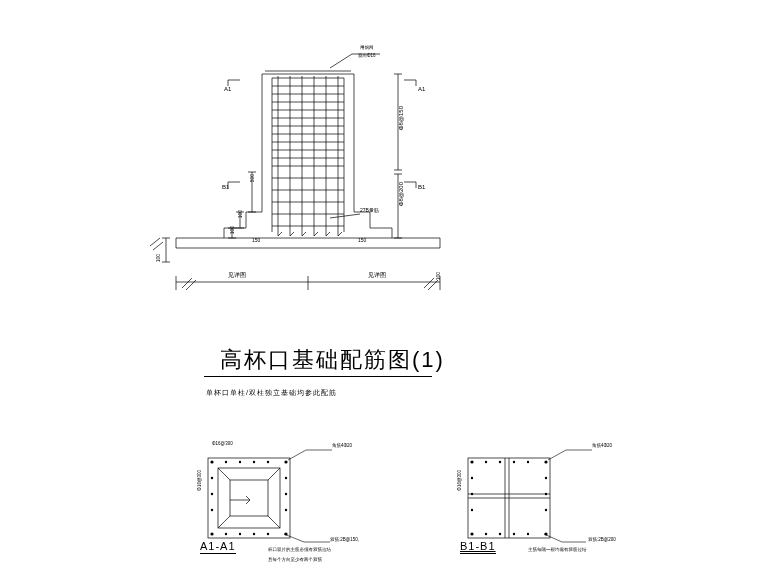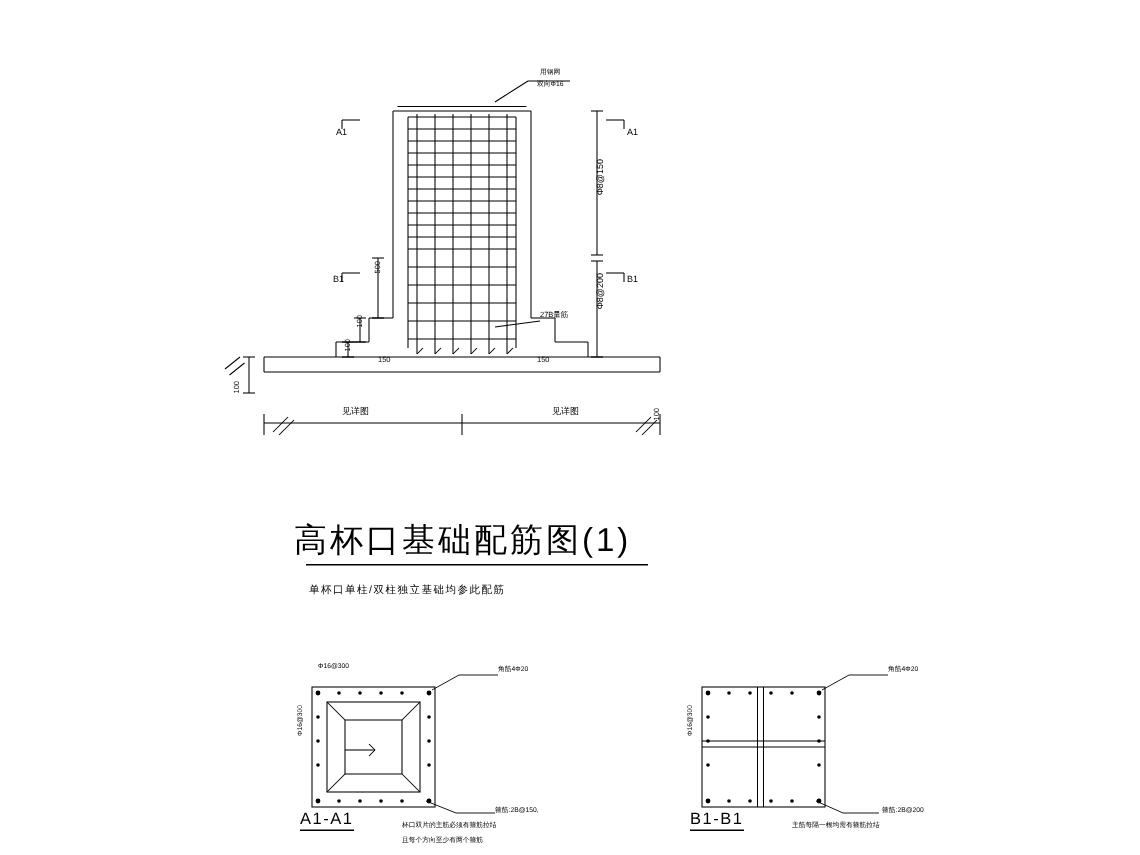--- a/index.html
+++ b/index.html
@@ -199,21 +199,21 @@
   <div class="lbl sm" style="left:358px;top:238px;">150</div>
 
   <div class="lbl sm" style="left:360px;top:208px;">27B量筋</div>
 
   <div class="lbl sm vert-up" style="left:156px;top:254px;">100</div>
   <div class="lbl sm vert-up" style="left:436px;top:272px;">100</div>
 
   <div class="lbl" style="left:228px;top:272px;">见详图</div>
   <div class="lbl" style="left:368px;top:272px;">见详图</div>
 
-  <div class="title-main" style="left:196px;top:345px;">高杯口基础配筋图(1)</div>
+  <div class="title-main" style="left:220px;top:345px;">高杯口基础配筋图(1)</div>
   <div class="title-rule" style="left:204px;top:376px;width:228px;"></div>
   <div class="subtitle" style="left:206px;top:388px;">单杯口单柱/双柱独立基础均参此配筋</div>
 
   <svg width="300" height="130" style="position:absolute;left:180px;top:448px;">
     <g stroke="#000" fill="none" stroke-width="0.7">
 
       <rect x="28" y="10" width="82" height="80"></rect>
 
       <rect x="38" y="20" width="62" height="60"></rect>
 
@@ -311,15 +311,15 @@
       <line x1="122" y1="94" x2="146" y2="94"></line>
     </g>
   </svg>
 
   <div class="lbl tiny vert-up" style="left:458px;top:470px;">Φ16@300</div>
   <div class="lbl tiny" style="left:592px;top:444px;">角筋4Φ20</div>
 
   <div class="lbl tiny" style="left:588px;top:538px;">箍筋:2B@200</div>
   <div class="lbl tiny" style="left:528px;top:548px;">主筋每隔一根均需有箍筋拉结</div>
 
-  <div class="secname" style="left:460px;top:540px;">B1-B1</div>
+  <div class="secname" style="left:460px;top:540px;text-decoration:underline;">B1-B1</div>
 
 </div>
 
 </body></html>

